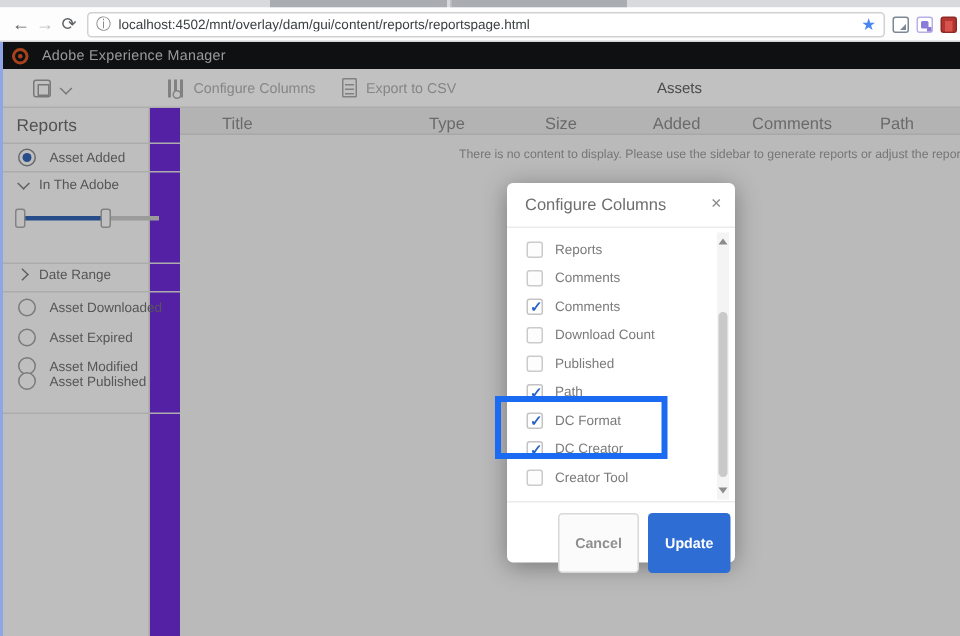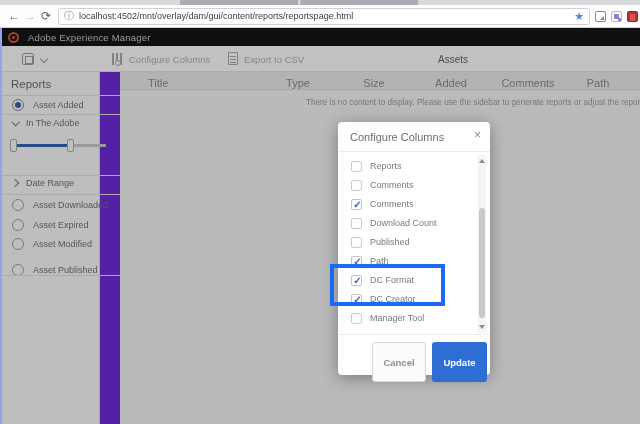--- a/index.html
+++ b/index.html
@@ -94,21 +94,21 @@
   .sl-handle { position:absolute; top:1px; width:7px; height:13px; background:#fefefe;
     border:1px solid #ababab; border-radius:2px; }
   .sl-h1 { left:0; } .sl-h2 { left:57px; }
   .ticks { position:absolute; left:0; top:82px; width:120px; height:10px; }
   .tick { position:absolute; transform:translateX(-50%); font-size:7.5px; color:#9a9a9a; white-space:nowrap; }
   .tick:nth-child(1){ left:28px; } .tick:nth-child(2){ left:52px; }
   .tick:nth-child(3){ left:75px; } .tick:nth-child(4){ left:98px; }
   #radio-list .sb-row:nth-child(1){ top:125px; }
   #radio-list .sb-row:nth-child(2){ top:145px; }
   #radio-list .sb-row:nth-child(3){ top:164px; }
-  #radio-list .sb-row:nth-child(4){ top:190px; }
+  #radio-list .sb-row:nth-child(4){ top:174px; }
 
   
   .content { position:absolute; left:120px; top:44px; width:520px; height:352px; background:#f6f6f6; }
   .thead { position:absolute; left:0; top:0; width:520px; height:18px; background:#ededed;
     border-bottom:1px solid #dedede; }
   .th { position:absolute; top:5px; font-size:11px; color:#8a8a8a; transform:translateX(-50%); white-space:nowrap; }
   .th:nth-child(1){ left:28px; transform:none; }
   .th:nth-child(2){ left:178px; } .th:nth-child(3){ left:254px; } .th:nth-child(4){ left:331px; }
   .th:nth-child(5){ left:408px; } .th:nth-child(6){ left:478px; }
   .empty-msg { position:absolute; left:186px; top:26px; font-size:8.2px; color:#9a9a9a; white-space:nowrap; }
@@ -290,21 +290,21 @@
           <div class="dlg-row checked">
             <span class="cb"></span>
             <span class="lbl">DC Format</span>
           </div>
           <div class="dlg-row checked">
             <span class="cb"></span>
             <span class="lbl">DC Creator</span>
           </div>
           <div class="dlg-row">
             <span class="cb"></span>
-            <span class="lbl">Manager Tool</span>
+            <span class="lbl">Creator Tool</span>
           </div>
         </div>
       <div class="sbar">
         <span class="up"></span>
         <span class="thumb"></span>
         <span class="dn"></span>
       </div>
       <div class="dlg-div2"></div>
       <div class="btn btn-cancel">Cancel</div>
       <div class="btn btn-update">Update</div>

